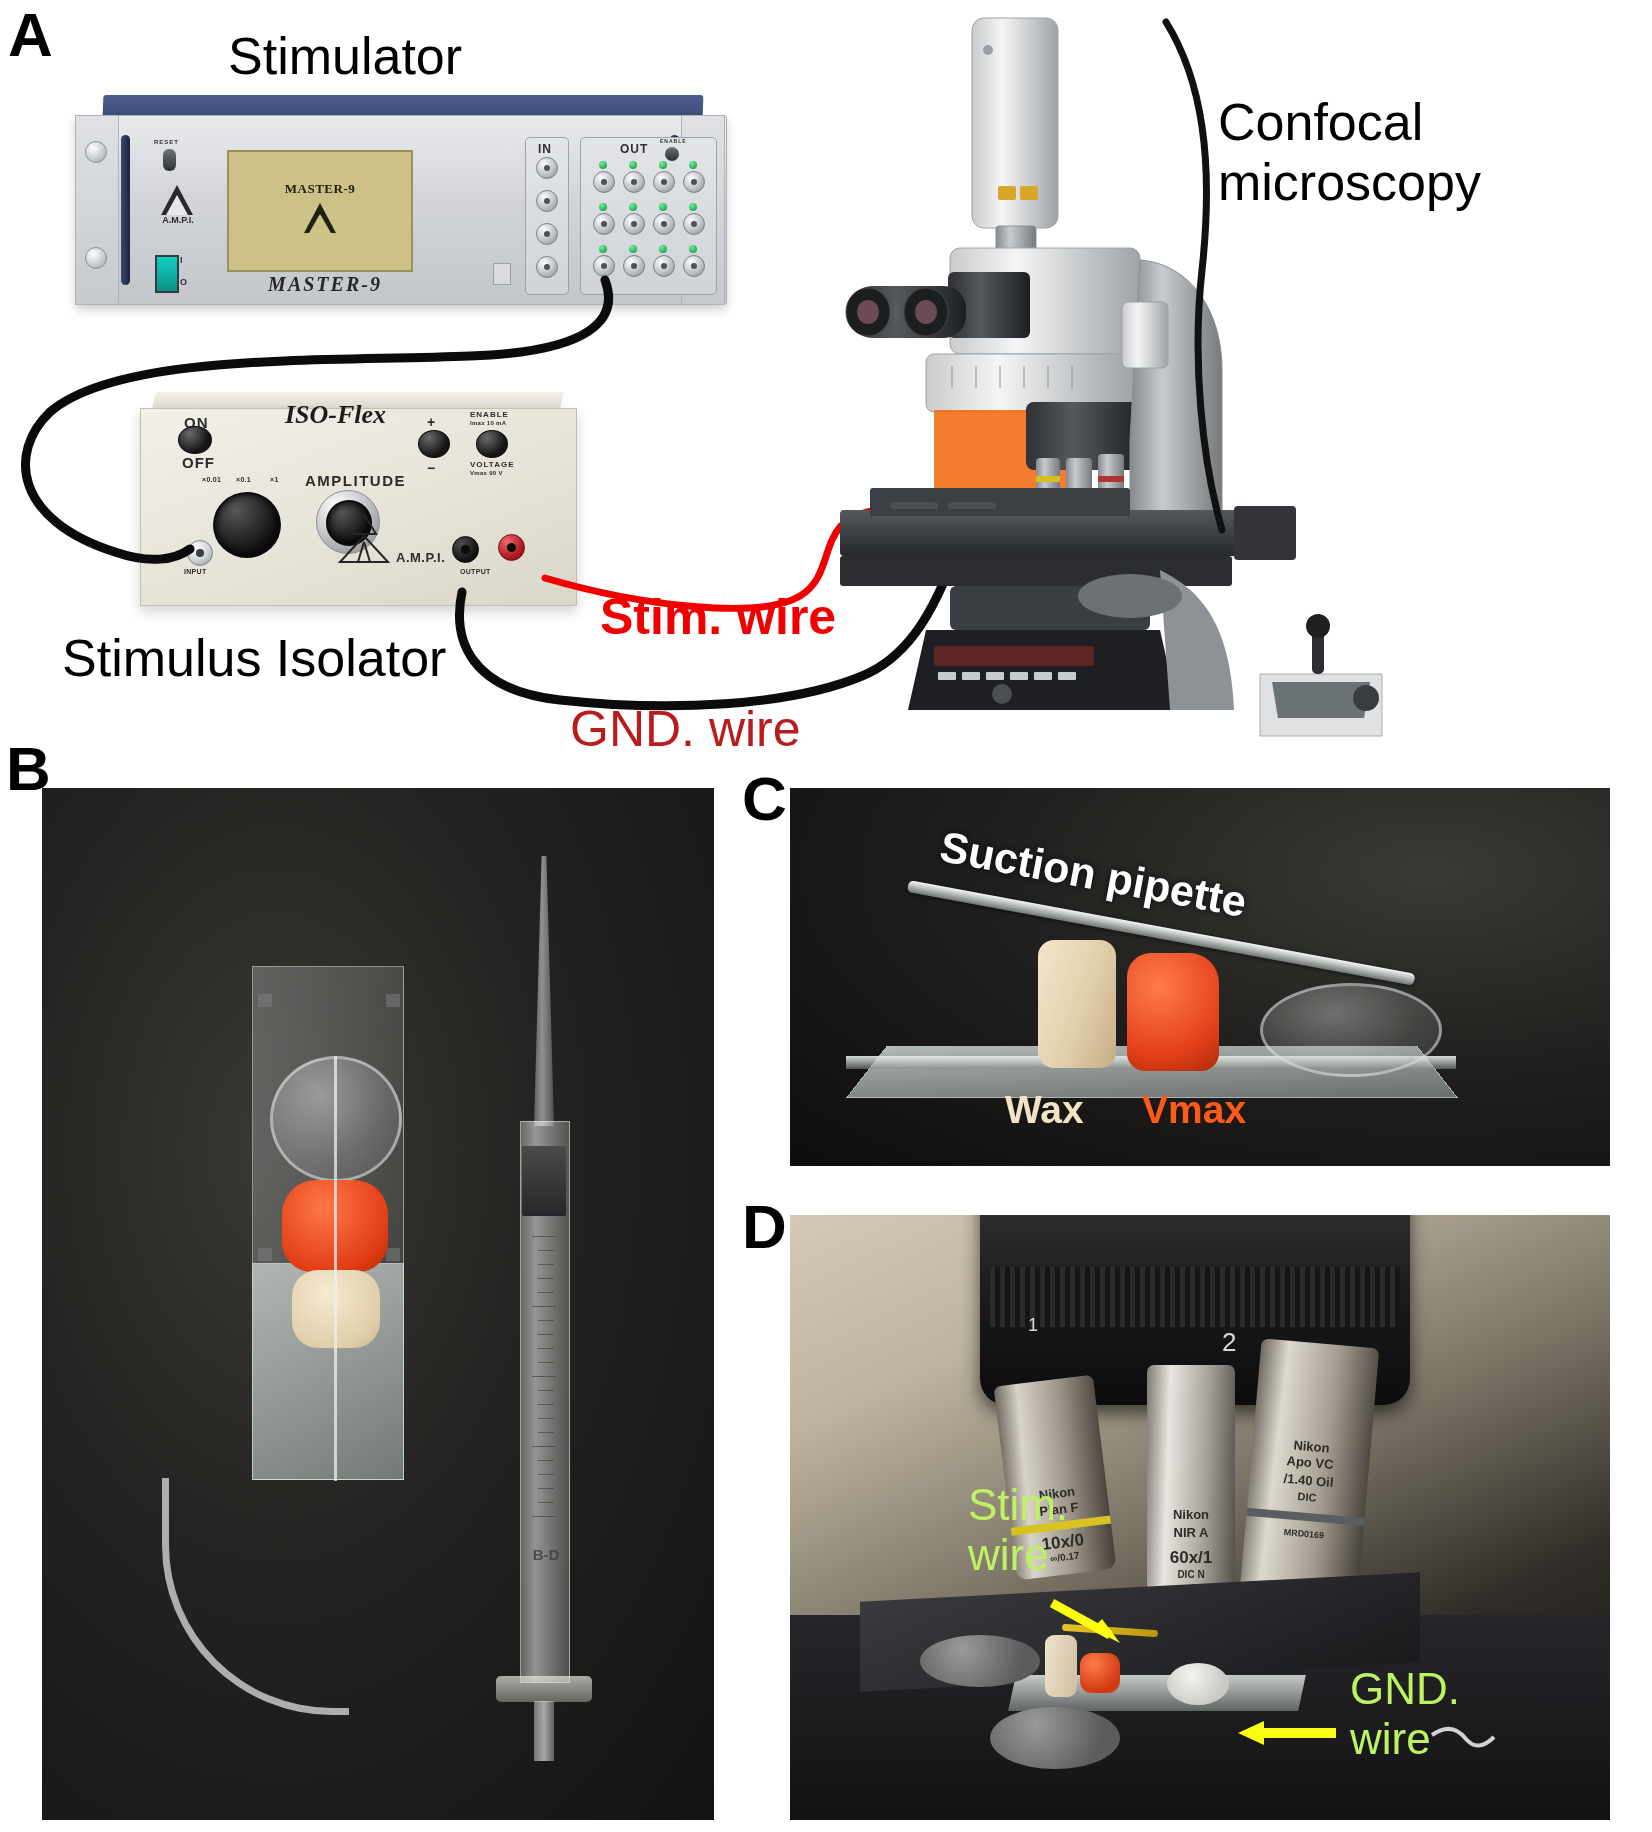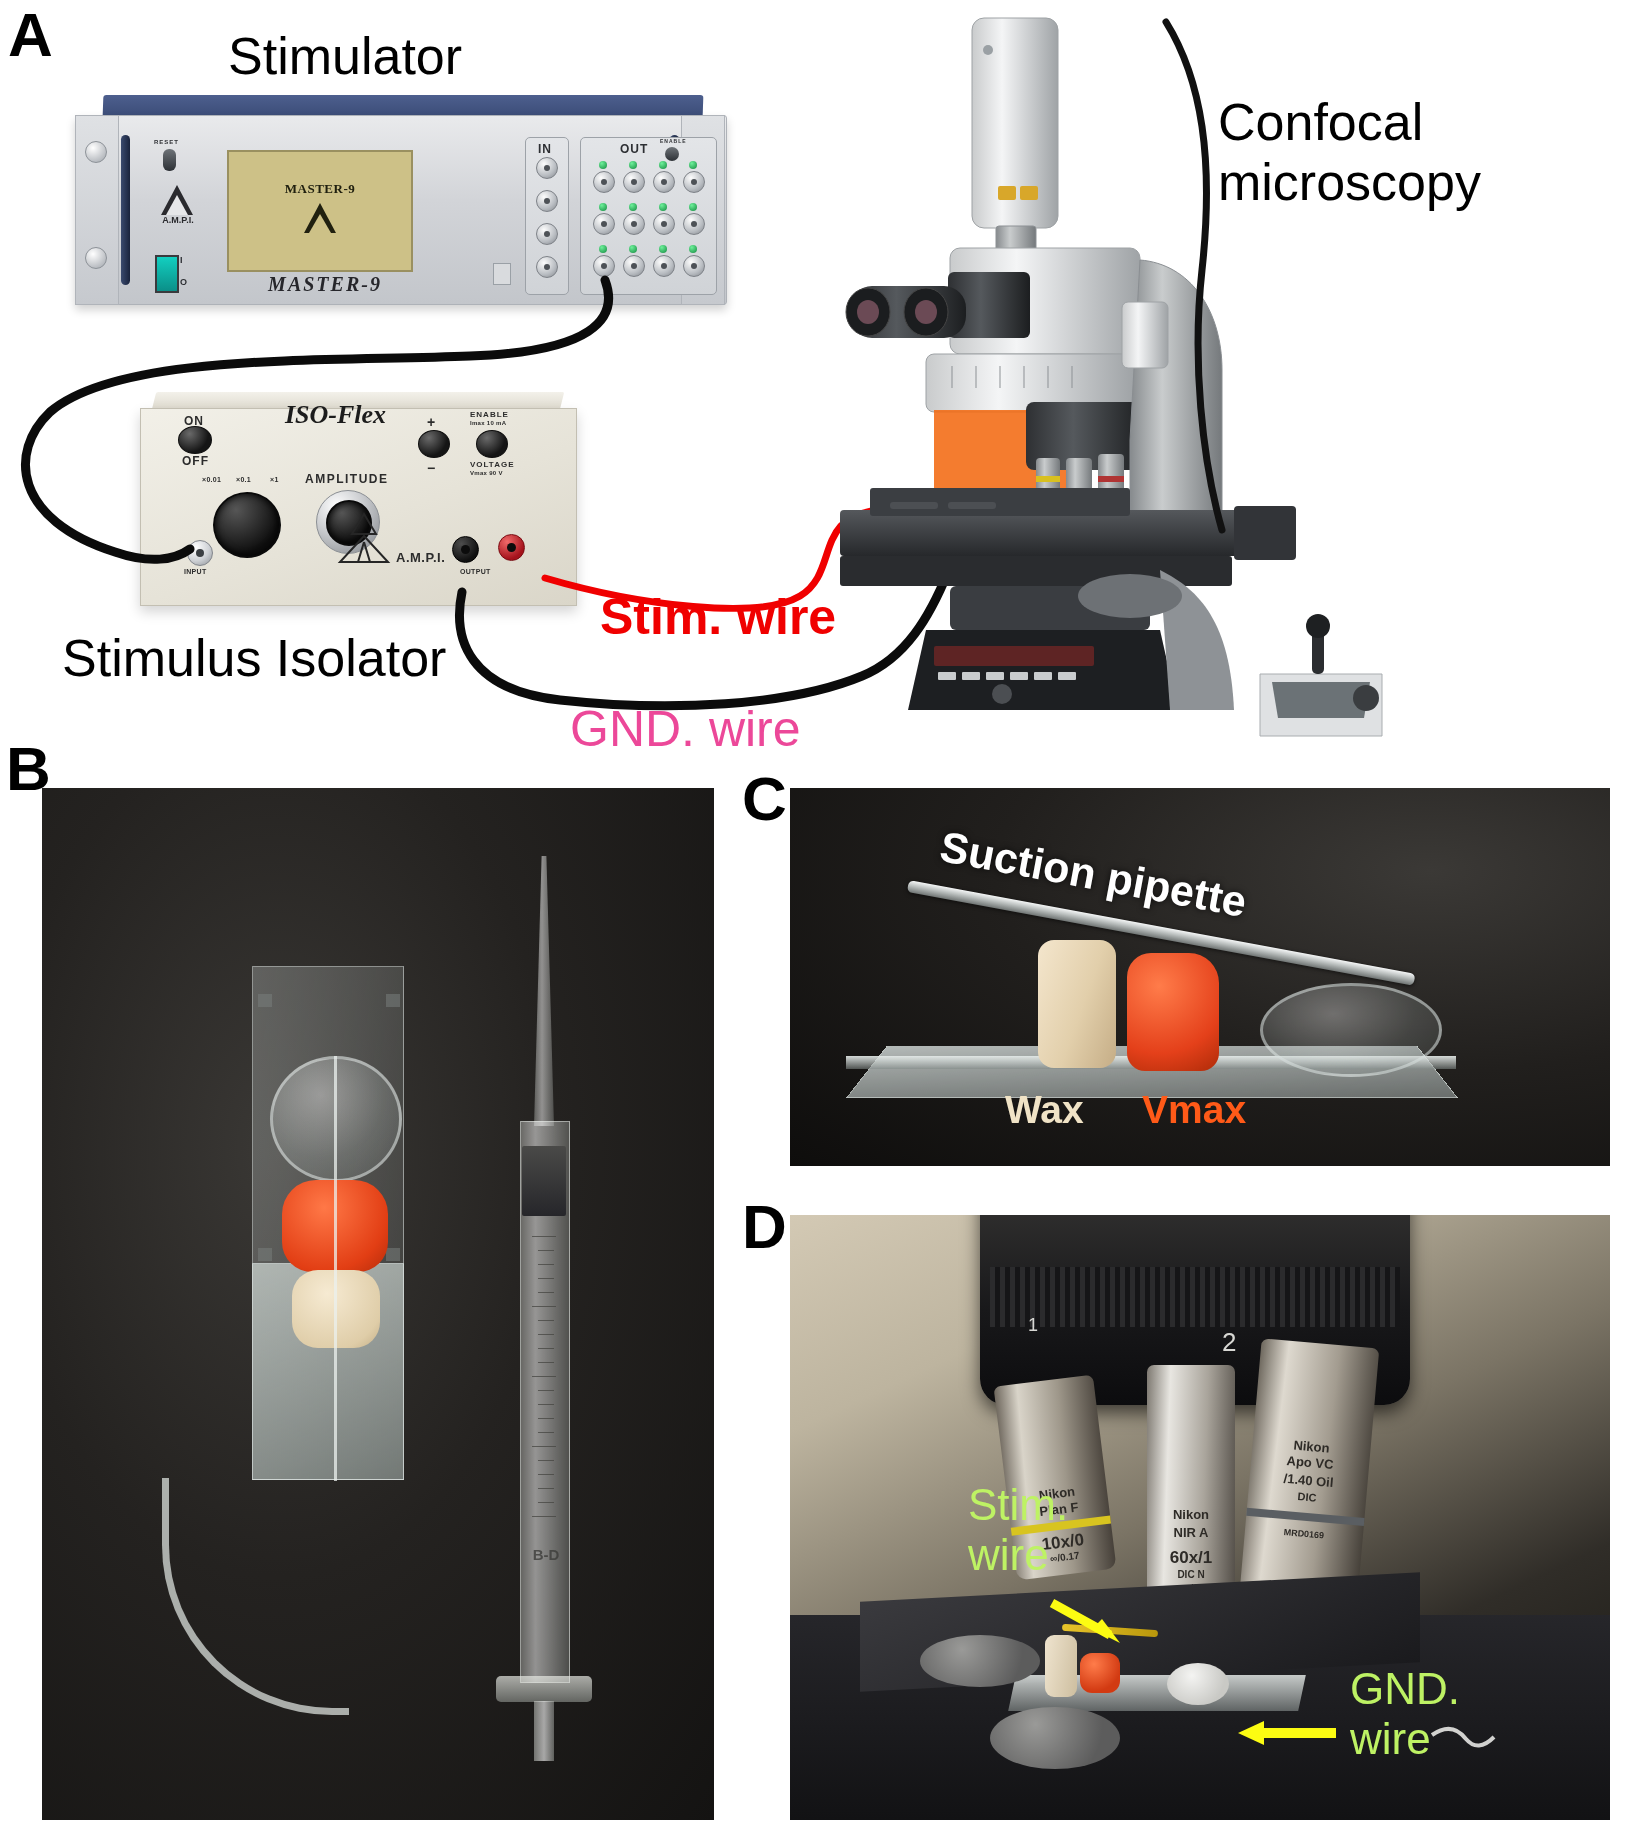--- a/index.html
+++ b/index.html
@@ -63,21 +63,21 @@
   #isolator-unit{position:absolute;left:140px;top:392px;width:435px;height:212px;}
   .iso-top{position:absolute;left:14px;top:0;width:408px;height:18px;
            background:linear-gradient(180deg,#f3f1ea,#ddd9cd);
            transform:skewX(-14deg);border-radius:2px;}
   .iso-face{position:absolute;left:0;top:16px;width:435px;height:196px;
             background:linear-gradient(160deg,#f2f0e8 0%,#e6e3d8 55%,#dad6c9 100%);
             border:1px solid #c3bfb2;box-shadow:0 6px 12px rgba(0,0,0,.17);}
   .iso-brand{position:absolute;left:145px;top:8px;
              font-family:"Liberation Serif",serif;font-style:italic;font-weight:bold;
              font-size:26px;color:#1c1c1c;}
-  .iso-lab{position:absolute;font-size:12px;font-weight:bold;letter-spacing:1px;color:#2c2c2c;}
+  .iso-lab{position:absolute;font-size:15px;font-weight:bold;letter-spacing:1px;color:#2c2c2c;}
   .iso-lab.sm{font-size:7px;letter-spacing:.3px;}
   .iso-blackknob{position:absolute;border-radius:50%;
                  background:radial-gradient(circle at 33% 26%,#6a6a6a,#151515 65%);
                  border:1px solid #0c0c0c;}
   .iso-bigknob{position:absolute;border-radius:50%;
                background:radial-gradient(circle at 33% 26%,#565656,#0e0e0e 70%);
                border:2px solid #0a0a0a;box-shadow:inset 0 0 7px #000;}
   .iso-chrome{position:absolute;border-radius:50%;
               background:radial-gradient(circle at 32% 25%,#ffffff,#c7c9cc 45%,#7e8287);
               border:1px solid #8b8f94;}
@@ -90,21 +90,21 @@
   .banana:after{content:"";position:absolute;left:8px;top:8px;width:9px;height:9px;
                 border-radius:50%;background:#0c0c0c;}
   .banana.black{background:radial-gradient(circle at 33% 27%,#4d4d4d,#101010 70%);border:1px solid #000;}
   .banana.red{background:radial-gradient(circle at 33% 27%,#f06a6a,#a4121b 70%);border:1px solid #7a0b12;}
   .iso-tri{position:absolute;left:196px;top:120px;width:56px;height:52px;}
 
   
   #microscope{position:absolute;left:830px;top:10px;width:560px;height:740px;}
 
   .label-stim-wire{position:absolute;color:#f00000;font-size:50px;font-weight:normal;}
-  .label-gnd-wire{position:absolute;color:#ec4899;font-size:50px;text-align:right;}
+  .label-gnd-wire{position:absolute;color:#b91c1c;font-size:50px;text-align:right;}
 
   
   #panel-b{position:absolute;left:42px;top:788px;width:672px;height:1032px;
            background:#1c1b1a;overflow:hidden;}
   .bwall{position:absolute;inset:0;
          background:radial-gradient(ellipse at 35% 35%,#3a3835 0%,#242220 45%,#141312 100%);}
   .b-slide{position:absolute;left:210px;top:178px;width:150px;height:512px;
            background:linear-gradient(100deg,rgba(208,214,212,.30),rgba(150,158,156,.16));
            border:1px solid rgba(215,222,220,.50);}
   .b-slide-lower{position:absolute;left:210px;top:475px;width:150px;height:215px;

